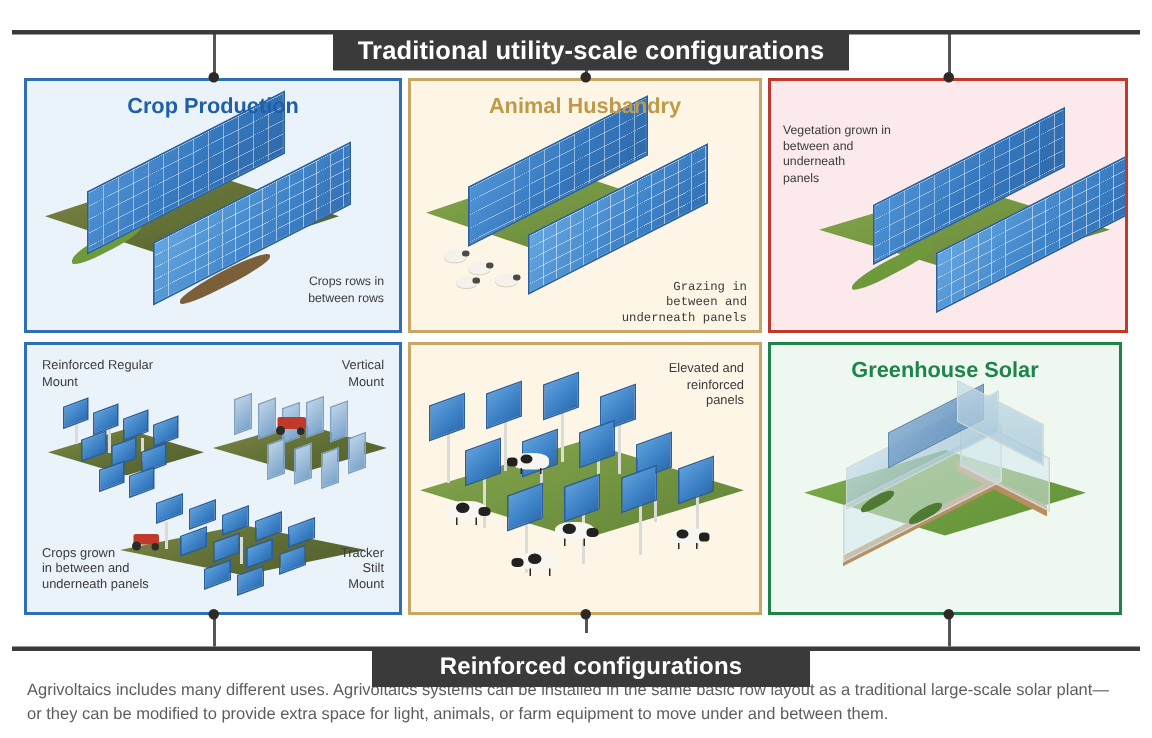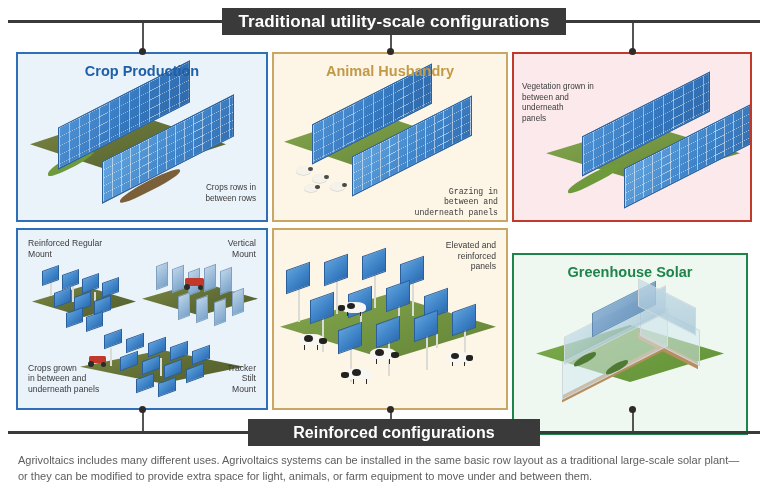--- a/index.html
+++ b/index.html
@@ -13,20 +13,21 @@
 
   
   .banner{
     position:absolute;
     background:#3a3a3a;
     color:#ffffff;
     font-weight:bold;
     display:flex;align-items:center;justify-content:center;
     letter-spacing:.1px;
     z-index:6;
+    margin-top:12px;
   }
   #banner-top{left:222px;top:8px;width:344px;height:27px;font-size:17px;}
   #banner-bottom{left:248px;top:419px;width:292px;height:27px;font-size:16px;}
 
   
   .rule{position:absolute;background:#3a3a3a;z-index:5;}
   .dot{position:absolute;width:7px;height:7px;border-radius:50%;background:#2e2a28;z-index:7;}
   .stem{position:absolute;width:1.5px;background:#555;z-index:4;}
 
   
@@ -61,21 +62,21 @@
   #p-animal{left:272px;top:52px;width:236px;height:170px;border-width:2.5px;border-color:#c9a663;background:#fdf5e6;}
   #p-animal .panel-title{top:9px;color:#c19a47;}
 
   #p-eco{left:512px;top:52px;width:240px;height:170px;border-width:2.5px;border-color:#c0392b;background:#fbe9ec;}
   #p-eco .panel-title{top:9px;color:#c0392b;}
 
   #p-alt-left{left:16px;top:228px;width:252px;height:182px;border-width:2.5px;border-color:#2e6fb7;background:#eaf2fa;}
 
   #p-alt-mid{left:272px;top:228px;width:236px;height:182px;border-width:2.5px;border-color:#c9a663;background:#fdf5e6;}
 
-  #p-green{left:512px;top:228px;width:236px;height:182px;border-width:2.5px;border-color:#1e8449;background:#eef8f1;margin-top:25px;}
+  #p-green{left:512px;top:228px;width:236px;height:182px;border-width:2.5px;border-color:#1e8449;background:#eef8f1;}
   #p-green .panel-title{top:9px;color:#1e8449;}
 
   
   .scene{position:absolute;}
   
   .iso-ground{
     position:absolute;
     clip-path:polygon(50% 0%,100% 31%,50% 62%,0% 31%);
   }
   .iso-soil{background:linear-gradient(160deg,#7d8a45 0%,#5e6b33 45%,#4f5a2b 100%);}

